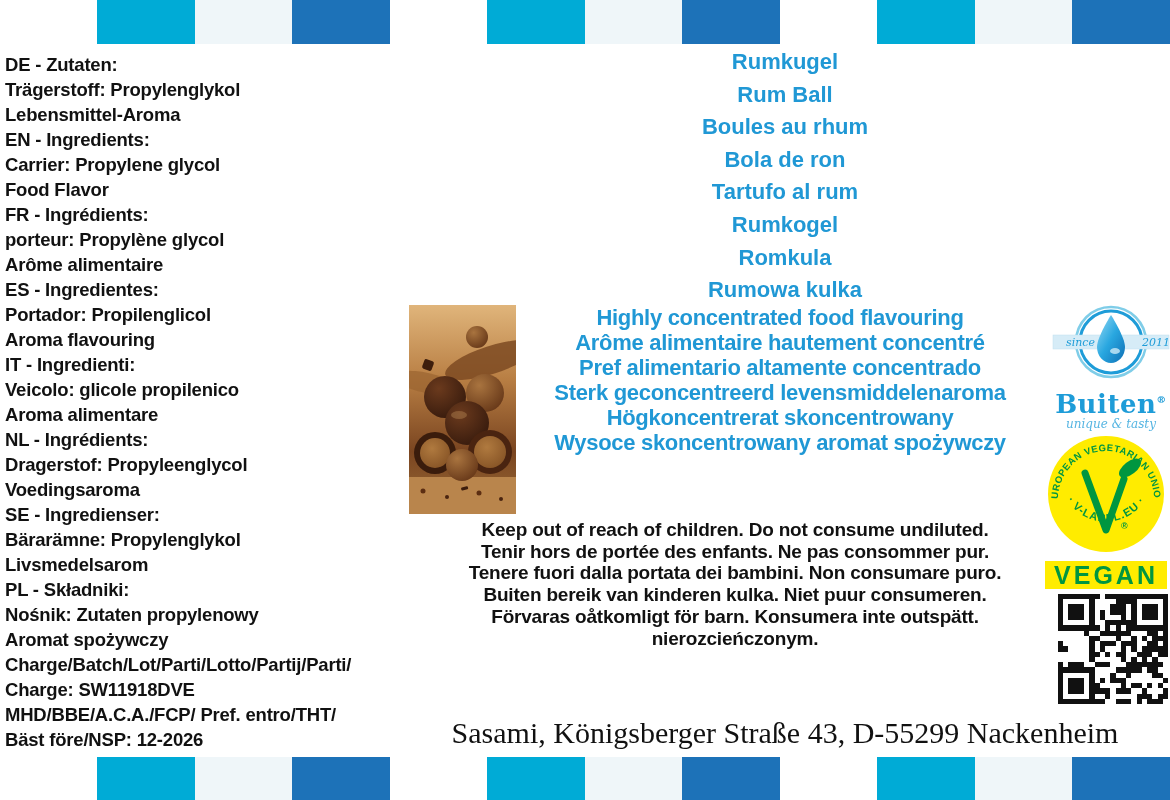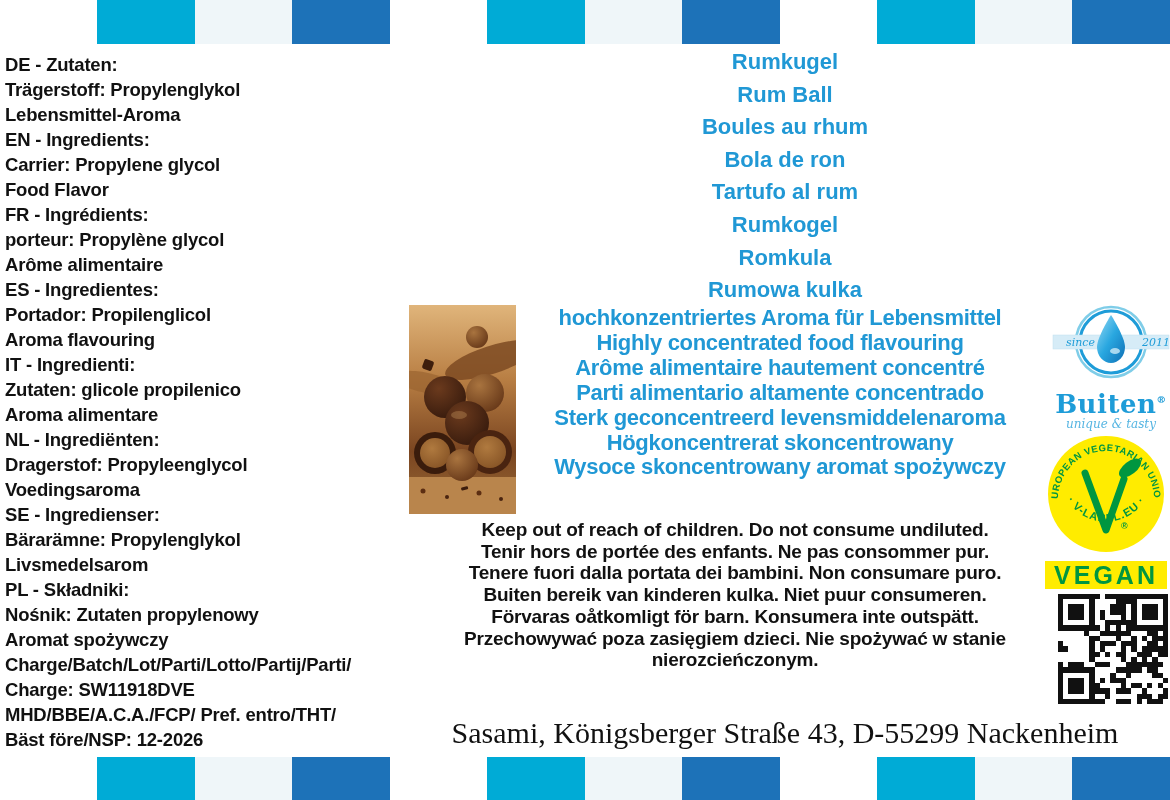--- a/index.html
+++ b/index.html
@@ -98,23 +98,23 @@
     <div>EN - Ingredients:</div>
     <div>Carrier: Propylene glycol</div>
     <div>Food Flavor</div>
     <div>FR - Ingrédients:</div>
     <div>porteur: Propylène glycol</div>
     <div>Arôme alimentaire</div>
     <div>ES - Ingredientes:</div>
     <div>Portador: Propilenglicol</div>
     <div>Aroma flavouring</div>
     <div>IT - Ingredienti:</div>
-    <div>Zutaten: glicole propilenico</div>
+    <div>Veicolo: glicole propilenico</div>
     <div>Aroma alimentare</div>
-    <div>NL - Ingrediënten:</div>
+    <div>NL - Ingrédients:</div>
     <div>Dragerstof: Propyleenglycol</div>
     <div>Voedingsaroma</div>
     <div>SE - Ingredienser:</div>
     <div>Bärarämne: Propylenglykol</div>
     <div>Livsmedelsarom</div>
     <div>PL - Składniki:</div>
     <div>Nośnik: Zutaten propylenowy</div>
     <div>Aromat spożywczy</div>
     <div>Charge/Batch/Lot/Parti/Lotto/Partij/Parti/</div>
     <div>Charge: SW11918DVE</div>
@@ -170,24 +170,23 @@
   <circle cx="81" cy="147" r="16" fill="url(#rin)"></circle>
   <circle cx="53" cy="160" r="16" fill="url(#rb)"></circle>
   <circle cx="14" cy="186" r="2.5" fill="#5C2E12"></circle>
   <circle cx="38" cy="192" r="2" fill="#4A2410"></circle>
   <circle cx="70" cy="188" r="2.5" fill="#5C2E12"></circle>
   <circle cx="92" cy="194" r="2" fill="#4A2410"></circle>
   <rect x="52" y="182" width="7" height="3" rx="1" fill="#3E1E0D" transform="rotate(-15 55 183)"></rect>
 </svg>
 
 <div class="descriptions">
-    <div>hochkonzentriertes Aroma für Lebensmittel</div>
     <div>Highly concentrated food flavouring</div>
     <div>Arôme alimentaire hautement concentré</div>
-    <div>Parti alimentario altamente concentrado</div>
+    <div>Pref alimentario altamente concentrado</div>
     <div>Sterk geconcentreerd levensmiddelenaroma</div>
     <div>Högkoncentrerat skoncentrowany</div>
     <div>Wysoce skoncentrowany aromat spożywczy</div>
   </div>
 
 <div class="brand-logo">
   <svg width="118" height="80" viewBox="0 0 118 80" xmlns="http://www.w3.org/2000/svg">
     <defs>
       <linearGradient id="drop" x1="0" y1="0" x2="1" y2="1">
         <stop offset="0" stop-color="#9ADCF5"></stop>
@@ -226,21 +225,20 @@
   </svg>
   <div class="vegan-badge">VEGAN</div>
 </div>
 
 <div class="warnings">
     <div>Keep out of reach of children. Do not consume undiluted.</div>
     <div>Tenir hors de portée des enfants. Ne pas consommer pur.</div>
     <div>Tenere fuori dalla portata dei bambini. Non consumare puro.</div>
     <div>Buiten bereik van kinderen kulka. Niet puur consumeren.</div>
     <div>Förvaras oåtkomligt för barn. Konsumera inte outspätt.</div>
-    <div>Przechowywać poza zasięgiem dzieci. Nie spożywać w stanie</div>
     <div>nierozcieńczonym.</div>
   </div>
 
 <div class="qr">
     <i style="grid-area:1/1"></i>
     <i style="grid-area:1/2"></i>
     <i style="grid-area:1/3"></i>
     <i style="grid-area:1/4"></i>
     <i style="grid-area:1/5"></i>
     <i style="grid-area:1/6"></i>

